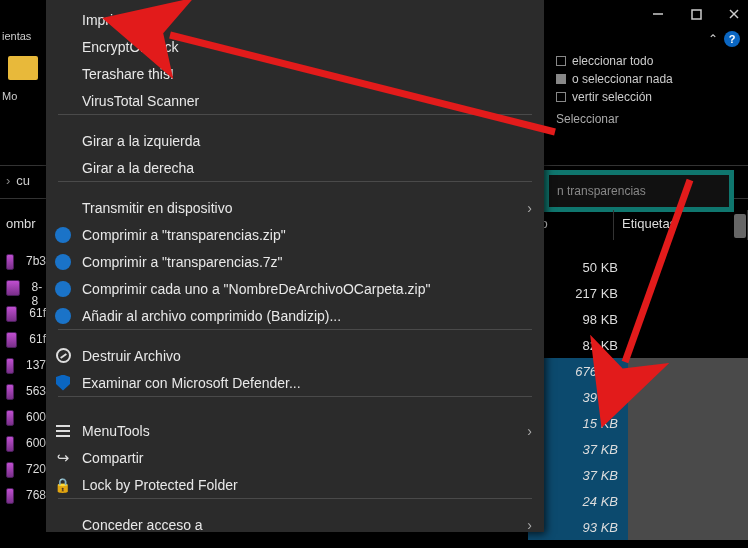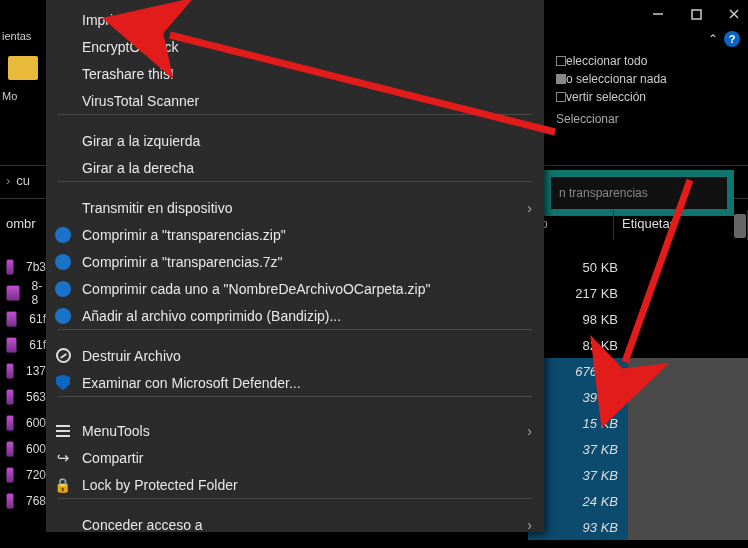--- a/index.html
+++ b/index.html
@@ -38,38 +38,38 @@
       display: flex; align-items: center; justify-content: center;
     }
     
     .ribbon-area {
       position: absolute;
       right: 0; top: 50px;
       width: 200px;
       color: #ccc;
       font-size: 12px;
     }
-    .ribbon-item { margin: 4px 0 4px 8px; display: flex; align-items: center; }
+    .ribbon-item { margin: 4px 0 4px 8px; display: flex; align-items: center; gap: 6px; }
     .chk { width: 10px; height: 10px; border: 1px solid #888; display: inline-block; }
     .ribbon-label { margin-top: 8px; margin-left: 8px; color: #aaa; }
     
     .address-row {
       position: absolute;
       top: 165px; left: 0; right: 0;
       height: 34px;
       border-top: 1px solid #333;
       border-bottom: 1px solid #333;
       display: flex;
       align-items: center;
     }
     .search-box {
       position: absolute;
       right: 14px; top: 170px;
       width: 190px; height: 26px;
-      border: 7px solid #0f766e;
+      border: 5px solid #0f766e;
       background: #111;
       color: #888;
       font-size: 12px;
       padding: 16px 8px;
       display: flex; align-items: center;
     }
     
     .col-headers {
       position: absolute;
       top: 210px; right: 0;
@@ -97,21 +97,21 @@
       display: flex; align-items: center; gap: 6px;
     }
     
     .file-icons {
       position: absolute;
       left: 6px; top: 254px;
       width: 40px;
     }
     .file-row {
       height: 26px;
-      display: flex; align-items: center;
+      display: flex; align-items: flex-start;
       font-size: 12px;
       color: #ddd;
       gap: 12px;
     }
     .rar-ic {
       width: 16px; height: 16px;
       background: linear-gradient(#c04fd0, #7a2f8a);
       border: 1px solid #4a1f5a;
       border-radius: 2px;
     }

